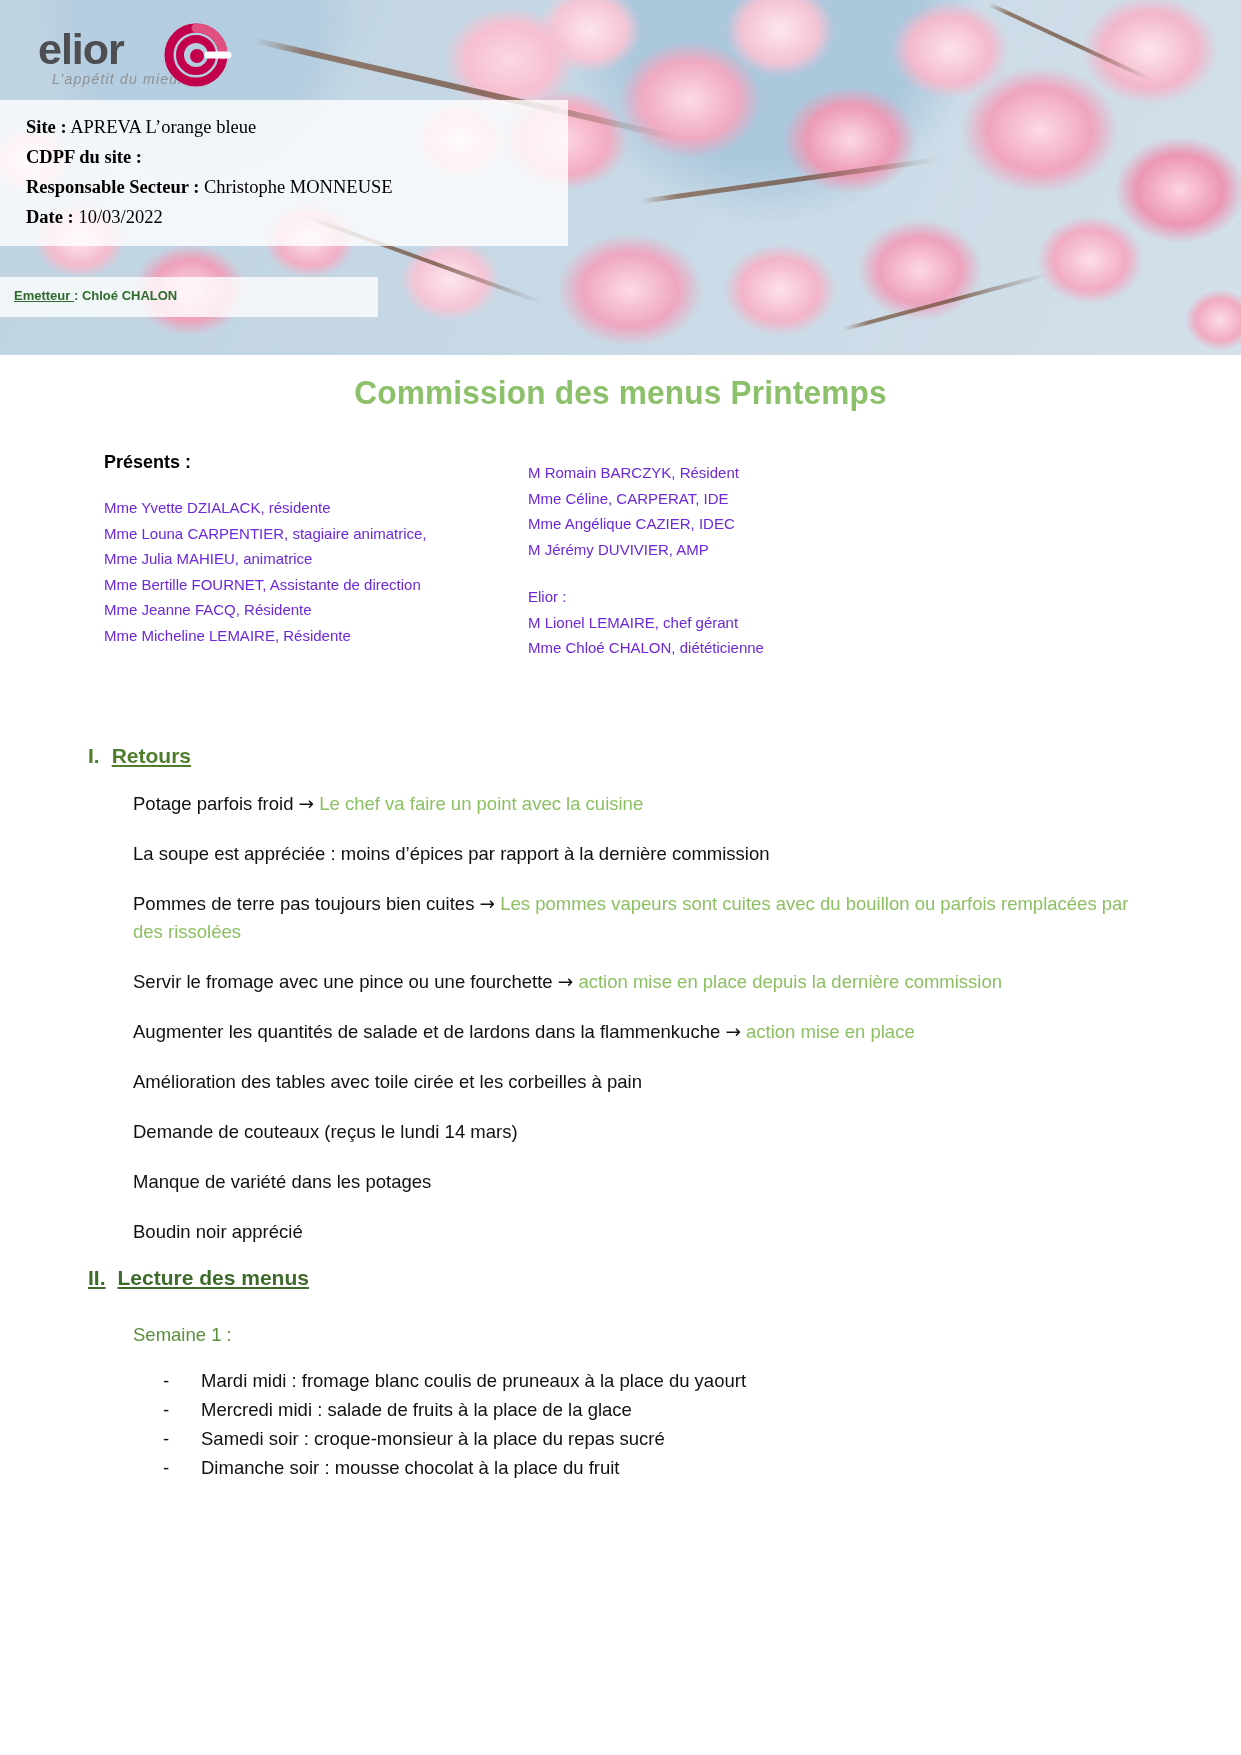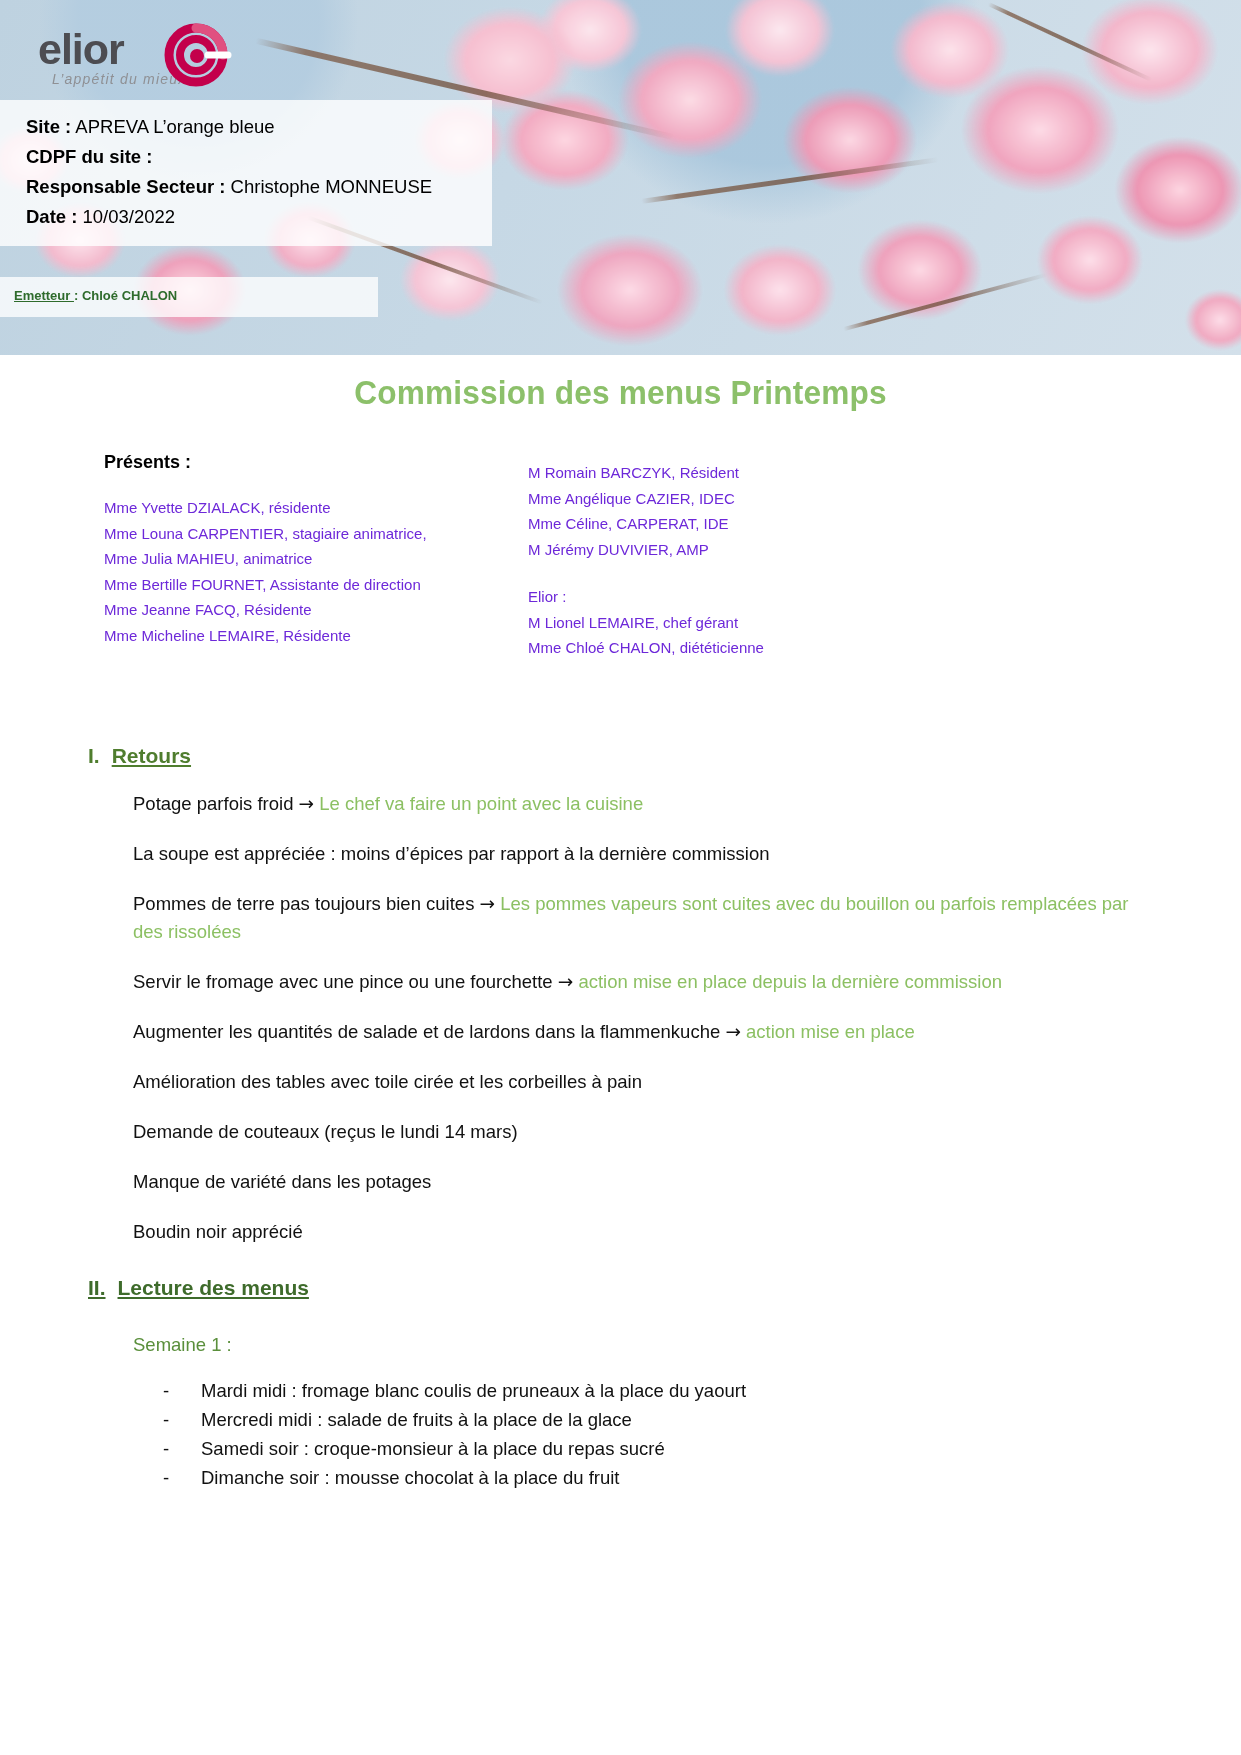--- a/index.html
+++ b/index.html
@@ -85,25 +85,26 @@
     width: 215px;
     height: 72px;
     z-index: 6;
   }
 
   
   .info-box {
     position: absolute;
     left: 0;
     top: 100px;
-    width: 492px;
+    width: 568px;
     background: rgba(255,255,255,.80);
     padding: 12px 16px 14px 26px;
     box-sizing: border-box;
     z-index: 5;
+    font-family: Liberation Serif, serif;
   }
   .info-line {
     font-size: 18.5px;
     line-height: 30px;
     color: #000;
     white-space: nowrap;
   }
   .info-line b { font-weight: 700; }
 
   .emitter-box {
@@ -178,21 +179,21 @@
   .section-head {
     margin: 0 0 0 88px;
     font-size: 21px;
     font-weight: 700;
     color: #4a7a2c;
     display: flex;
     align-items: baseline;
     gap: 12px;
   }
   .section-head.h1 { margin-top: 52px; color: #4f7d2e; }
-  .section-head.h2 { margin-top: 30px; color: #3e6b2b; }
+  .section-head.h2 { margin-top: 20px; color: #3e6b2b; }
   .section-head .num { text-decoration: none; }
   .section-head.h2 .num { text-decoration: underline; }
   .section-head .txt { text-decoration: underline; }
 
   .para {
     margin: 0 0 0 133px;
     padding-right: 112px;
     font-size: 18.5px;
     line-height: 28px;
     color: #111;
@@ -281,22 +282,22 @@
       <div class="att-head">Présents :</div>
       <div class="att-line">Mme Yvette DZIALACK, résidente</div>
       <div class="att-line">Mme Louna CARPENTIER, stagiaire animatrice,</div>
       <div class="att-line">Mme Julia MAHIEU, animatrice</div>
       <div class="att-line">Mme Bertille FOURNET, Assistante de direction</div>
       <div class="att-line">Mme Jeanne FACQ, Résidente</div>
       <div class="att-line">Mme Micheline LEMAIRE, Résidente</div>
     </div>
     <div class="att-right">
       <div class="att-line">M Romain BARCZYK, Résident</div>
+      <div class="att-line">Mme Céline, CARPERAT, IDE</div>
       <div class="att-line">Mme Angélique CAZIER, IDEC</div>
-      <div class="att-line">Mme Céline, CARPERAT, IDE</div>
       <div class="att-line">M Jérémy DUVIVIER, AMP</div>
       <div class="att-gap"></div>
       <div class="att-line">Elior :</div>
       <div class="att-line">M Lionel LEMAIRE, chef gérant</div>
       <div class="att-line">Mme Chloé CHALON, diététicienne</div>
     </div>
   </div>
 
   <div class="section-head h1">
     <span class="num">I.</span>

